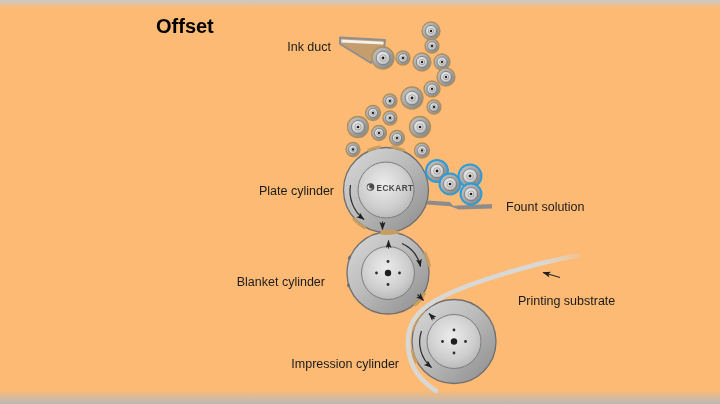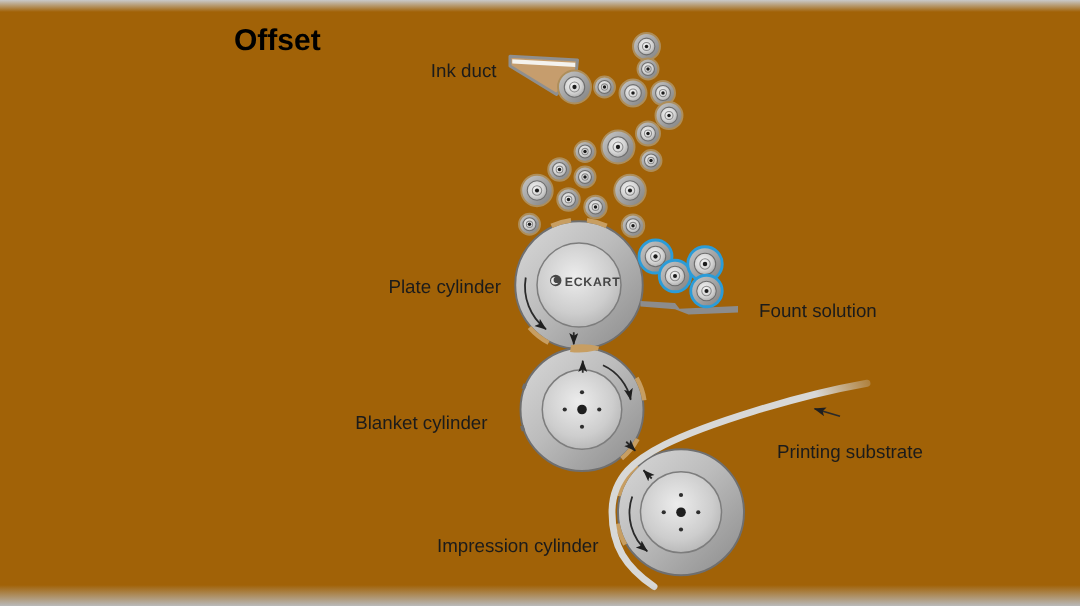--- a/index.html
+++ b/index.html
@@ -1,16 +1,16 @@
 <!DOCTYPE html>
 <html><head>
 <meta charset="utf-8">
 <style>
   html,body{margin:0;padding:0;background:#fff;}
-  .stage{position:relative;width:720px;height:404px;background:#a16207;overflow:hidden;
+  .stage{position:relative;width:720px;height:404px;background:#fdba74;overflow:hidden;
          font-family:"Liberation Sans",sans-serif;}
   .stage svg{position:absolute;inset:0;}
   .fade-top{position:absolute;top:0;left:0;right:0;height:8px;
             background:linear-gradient(#c9c9c9,rgba(255,255,255,0));pointer-events:none;}
   .fade-bottom{position:absolute;bottom:0;left:0;right:0;height:14px;
             background:linear-gradient(rgba(255,255,255,0),#b9b9b9);pointer-events:none;}
   .lbl{font-size:12.5px;fill:#1b1b1b;}
   .ttl{font-size:20px;font-weight:bold;fill:#000;}
   .logo-txt{font-size:8.2px;font-weight:bold;letter-spacing:.5px;fill:#454545;}
 </style>

